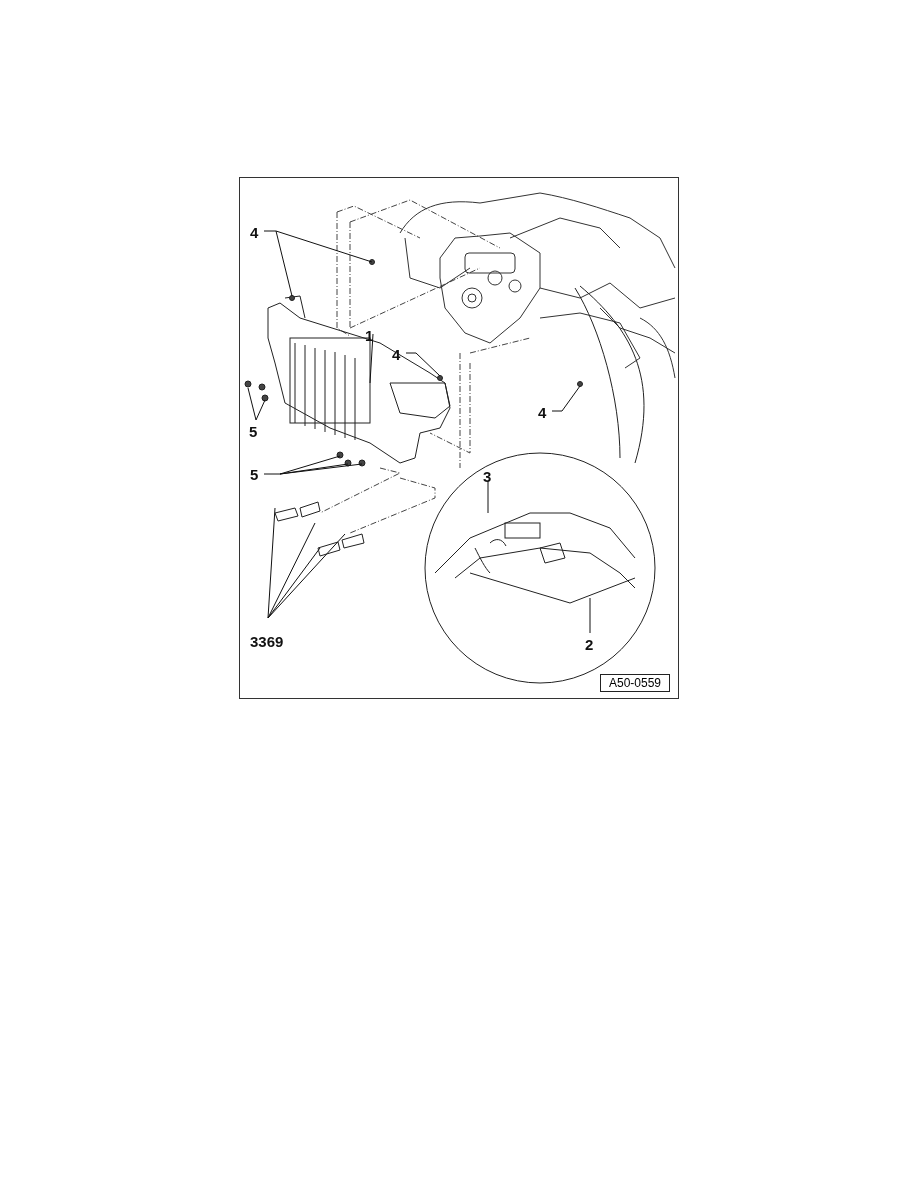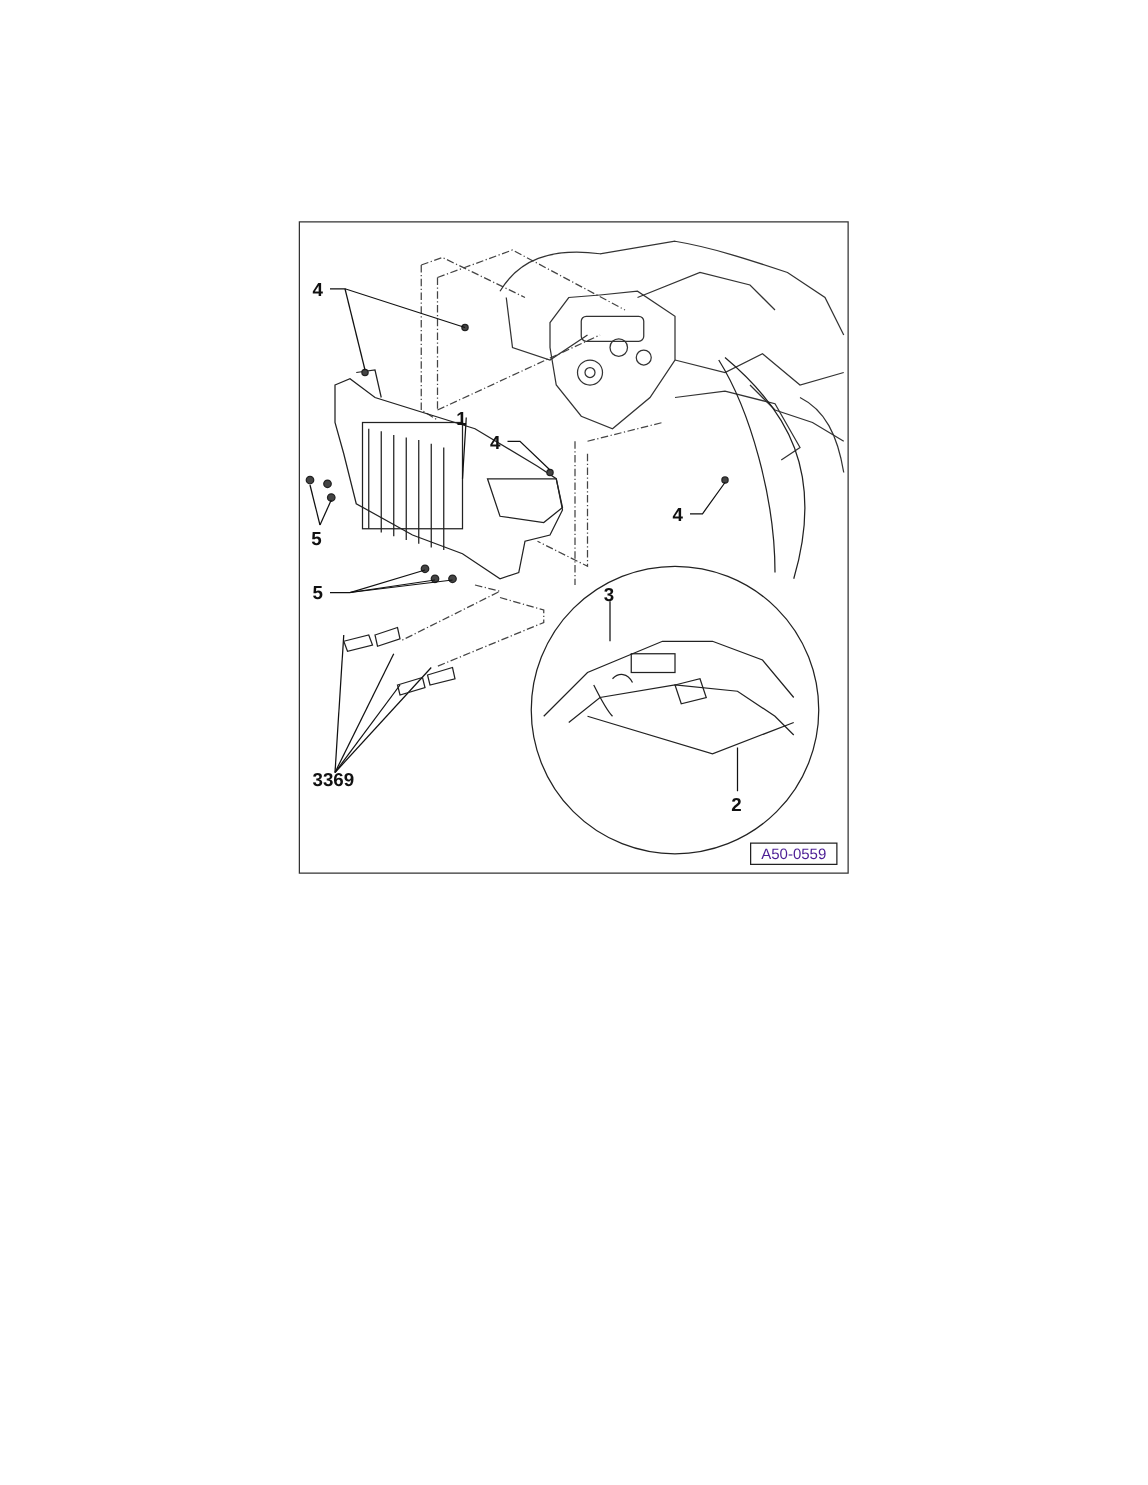--- a/index.html
+++ b/index.html
@@ -1,20 +1,20 @@
 <!DOCTYPE html>
 <html><head>
 <meta charset="utf-8">
 <style>
   html,body{margin:0;padding:0;background:#fff;}
   body{width:918px;height:1188px;position:relative;overflow:hidden;font-family:"Liberation Sans",sans-serif;}
   .frame{position:absolute;left:239px;top:177px;width:440px;height:522px;border:1px solid #333;box-sizing:border-box;background:#fff;}
   .frame svg{position:absolute;left:0;top:0;}
   .callout{position:absolute;font-weight:bold;font-size:15px;color:#111;line-height:1;}
-  .figid{position:absolute;right:8px;bottom:6px;border:1px solid #222;padding:1px 8px;font-size:12px;color:#4c1d95;background:#fff;}
+  .figid{position:absolute;right:8px;bottom:6px;border:1px solid #222;padding:1px 8px;font-size:12px;color:#000000;background:#fff;}
 </style>
 </head>
 <body>
 
 <div class="frame">
   <svg width="440" height="522" viewBox="0 0 440 522" fill="none" stroke="#222" stroke-width="1">
 
     <g stroke-dasharray="6,2,1,2" stroke="#444">
       <polyline points="97,34 97,150 110,158"></polyline>
       <polyline points="97,34 114,28 180,60"></polyline>
@@ -109,17 +109,17 @@
     </g>
   </svg>
 
   <div class="callout" style="left:10px;top:47px">4</div>
   <div class="callout" style="left:125px;top:150px">1</div>
   <div class="callout" style="left:152px;top:169px">4</div>
   <div class="callout" style="left:298px;top:227px">4</div>
   <div class="callout" style="left:9px;top:246px">5</div>
   <div class="callout" style="left:10px;top:289px">5</div>
   <div class="callout" style="left:243px;top:291px">3</div>
-  <div class="callout" style="left:10px;top:439px">3369</div>
+  <div class="callout" style="left:10px;top:456px">3369</div>
   <div class="callout" style="left:345px;top:459px">2</div>
 
   <div class="figid">A50-0559</div>
 </div>
 
 </body></html>

